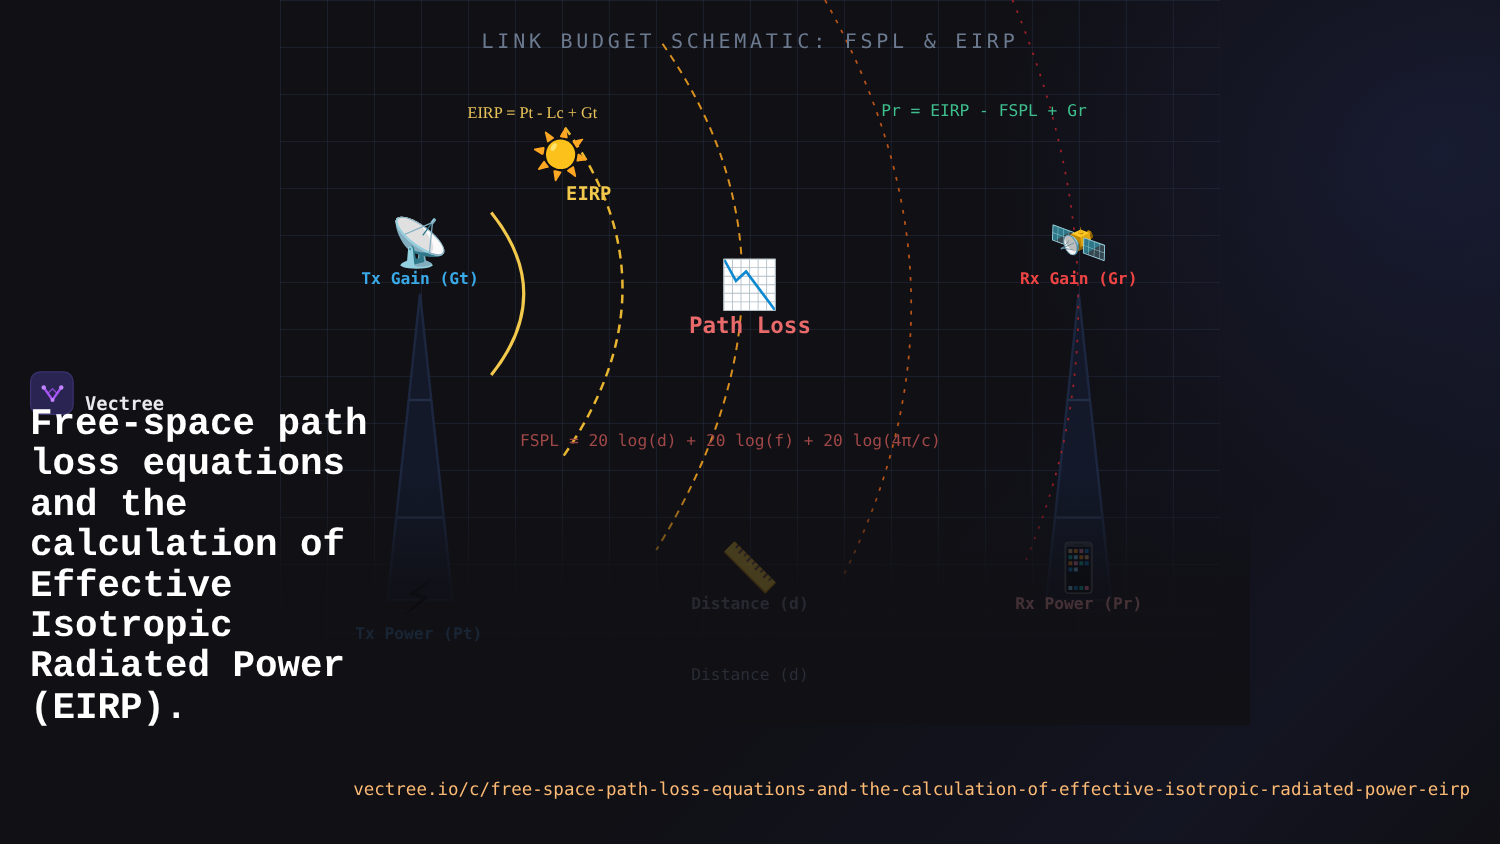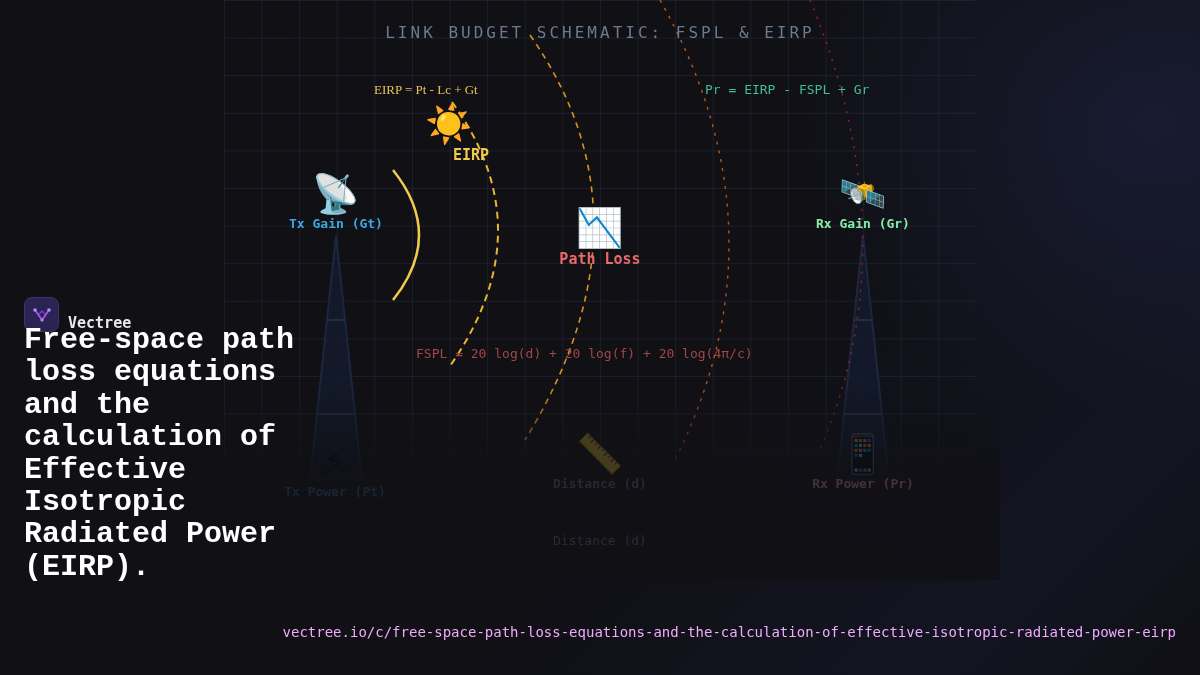--- a/index.html
+++ b/index.html
@@ -38,25 +38,25 @@
     .f-pr { left: 705px; top: 82px; color: #3fbf8e; }
     .f-fspl { left: 416px; top: 346px; color: #a04848; }
     .node { position: absolute; text-align: center; }
     .node .glyph { font-size: 38px; line-height: 44px; font-family: "DejaVu Sans", sans-serif; }
     .node .label { font-size: 13px; font-weight: bold; white-space: nowrap; }
     .n-txgain { left: 276px; top: 172px; width: 120px; }
     .n-txgain .label { color: #3aa9e8; }
     .n-eirp { left: 409px; top: 102px; width: 80px; }
     .n-eirp .label { color: #f2c94c; font-size: 15px; text-align: right; }
     .n-path { left: 545px; top: 206px; width: 110px; }
-    .n-path .label { color: #e86a6a; font-size: 15px; }
+    .n-path .label { color: #e86a6a; font-size: 18px; }
     .n-rxgain { left: 803px; top: 172px; width: 120px; }
-    .n-rxgain .label { color: #86efac; }
+    .n-rxgain .label { color: #ef4444; }
     .n-faded { opacity: 0.22; }
-    .n-txpow { left: 270px; top: 440px; width: 130px; }
+    .n-txpow { left: 270px; top: 456px; width: 130px; }
     .n-txpow .label { color: #3a6aa0; }
     .n-dist { left: 535px; top: 432px; width: 130px; }
     .n-dist .label { color: #7a8090; }
     .n-rxpow { left: 798px; top: 432px; width: 130px; }
     .n-rxpow .label { color: #fca5a5; }
     .dist-bottom {
       position: absolute; left: 540px; top: 533px; width: 120px; text-align: center;
       font-size: 13px; color: #2a2c36;
     }
     .brand { position: absolute; left: 24px; top: 297px; display: flex; align-items: flex-end; gap: 9px; }
@@ -67,21 +67,21 @@
     }
     .brand-name { color: #e8e8ee; font-size: 15px; font-weight: bold; font-family: "DejaVu Sans Mono", monospace; }
     .headline {
       position: absolute; left: 24px; top: 324px; width: 280px;
       color: #ffffff; font-size: 30px; line-height: 32.4px; font-weight: bold;
       font-family: "Liberation Mono", "DejaVu Sans Mono", monospace;
       letter-spacing: 0px;
     }
     .url {
       position: absolute; right: 24px; top: 624px;
-      color: #f0abfc; font-size: 14px; font-family: "DejaVu Sans Mono", monospace;
+      color: #fdba74; font-size: 14px; font-family: "DejaVu Sans Mono", monospace;
     }
   </style>
 </head>
 <body>
 
 <div class="bg-glow"></div>
 
 <div class="scene">
   <div class="grid-area"></div>
 

